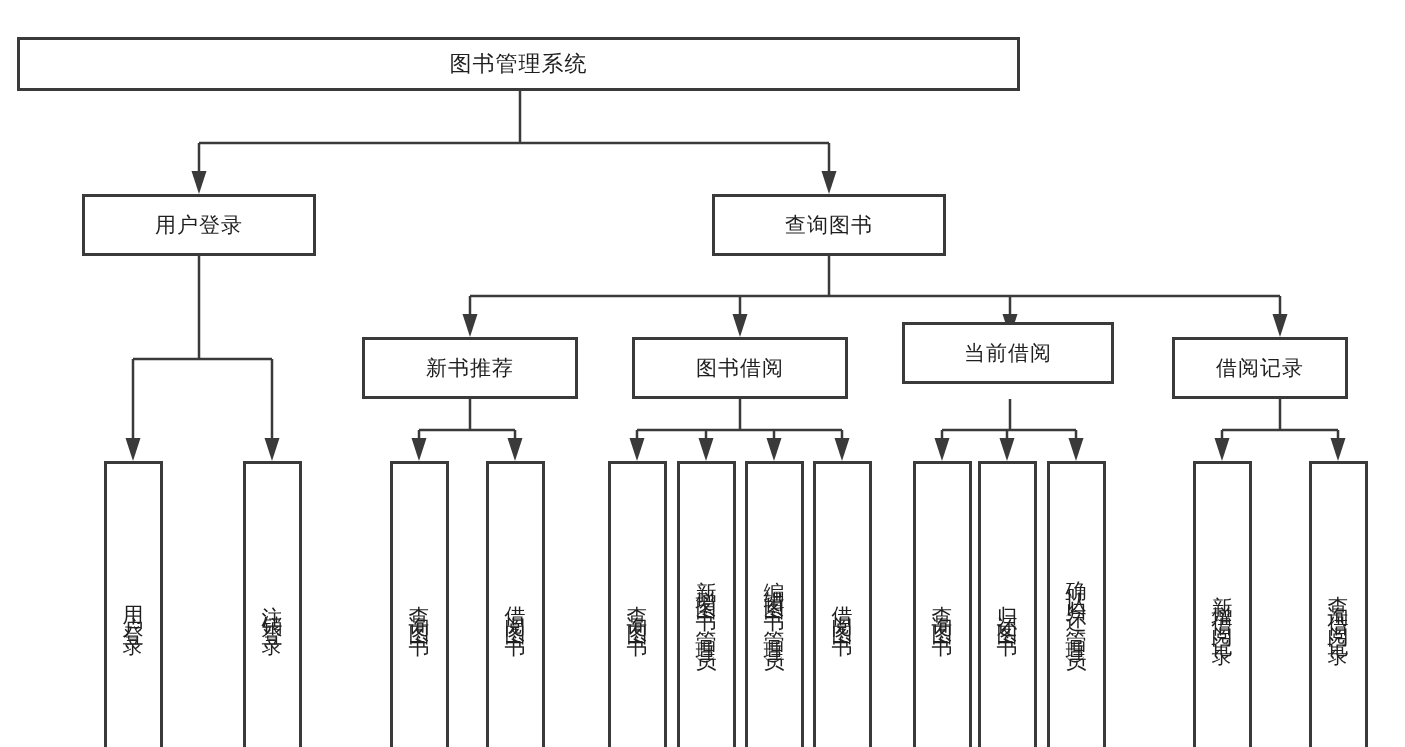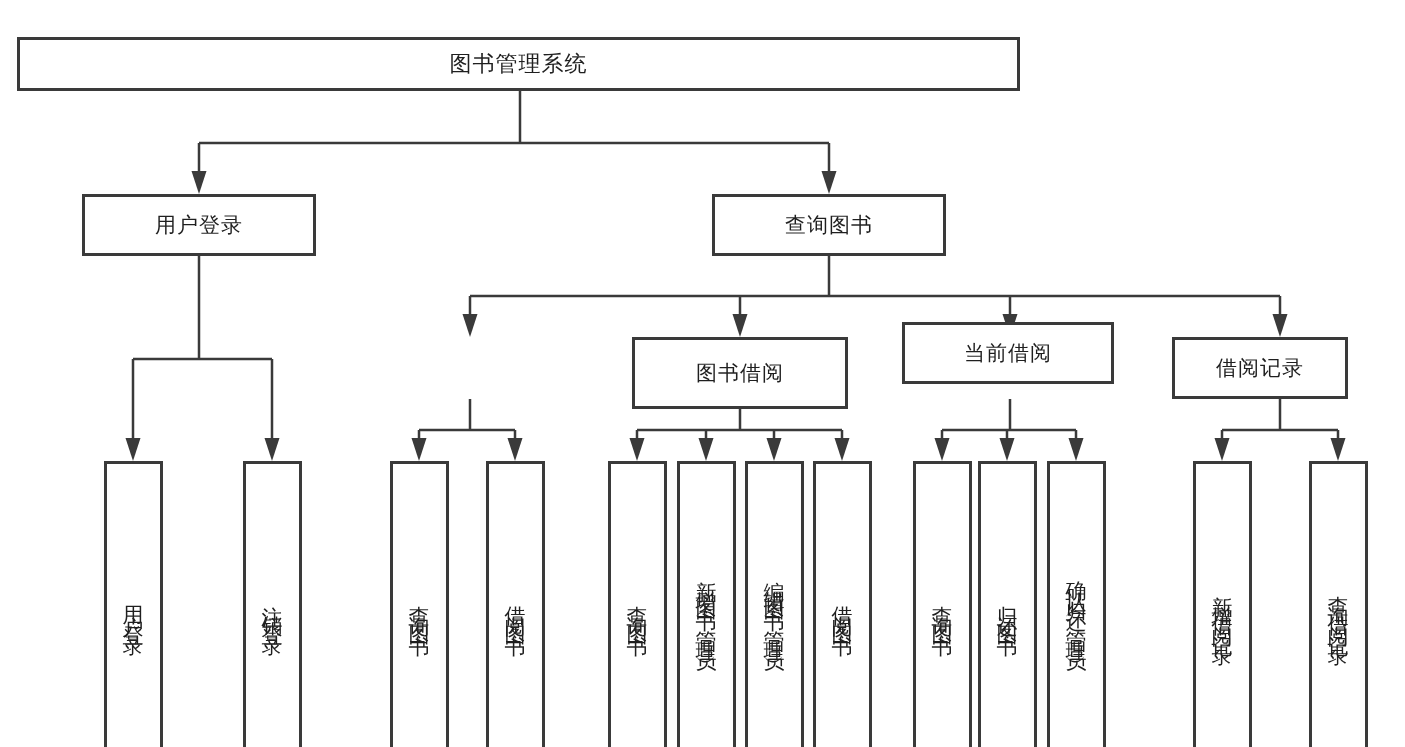--- a/index.html
+++ b/index.html
@@ -90,21 +90,24 @@
     <span>图书管理系统</span>
   </div>
 
   <div class="node" style="left:82px;top:170px;width:234px;height:62px">
     <span>用户登录</span>
   </div>
   <div class="node" style="left:712px;top:170px;width:234px;height:62px">
     <span>查询图书</span>
   </div>
 
-  <div class="node" style="left:632px;top:313px;width:216px;height:72px">
+  <div class="node" style="left:362px;top:313px;width:216px;height:62px">
+    <span>新书推荐</span>
+  </div>
+  <div class="node" style="left:632px;top:313px;width:216px;height:62px">
     <span>图书借阅</span>
   </div>
   <div class="node" style="left:902px;top:298px;width:212px;height:62px">
     <span>当前借阅</span>
   </div>
   <div class="node" style="left:1172px;top:313px;width:176px;height:62px">
     <span>借阅记录</span>
   </div>
 
   <div class="node leaf" style="left:104px;top:437px;width:59px;height:296px">

